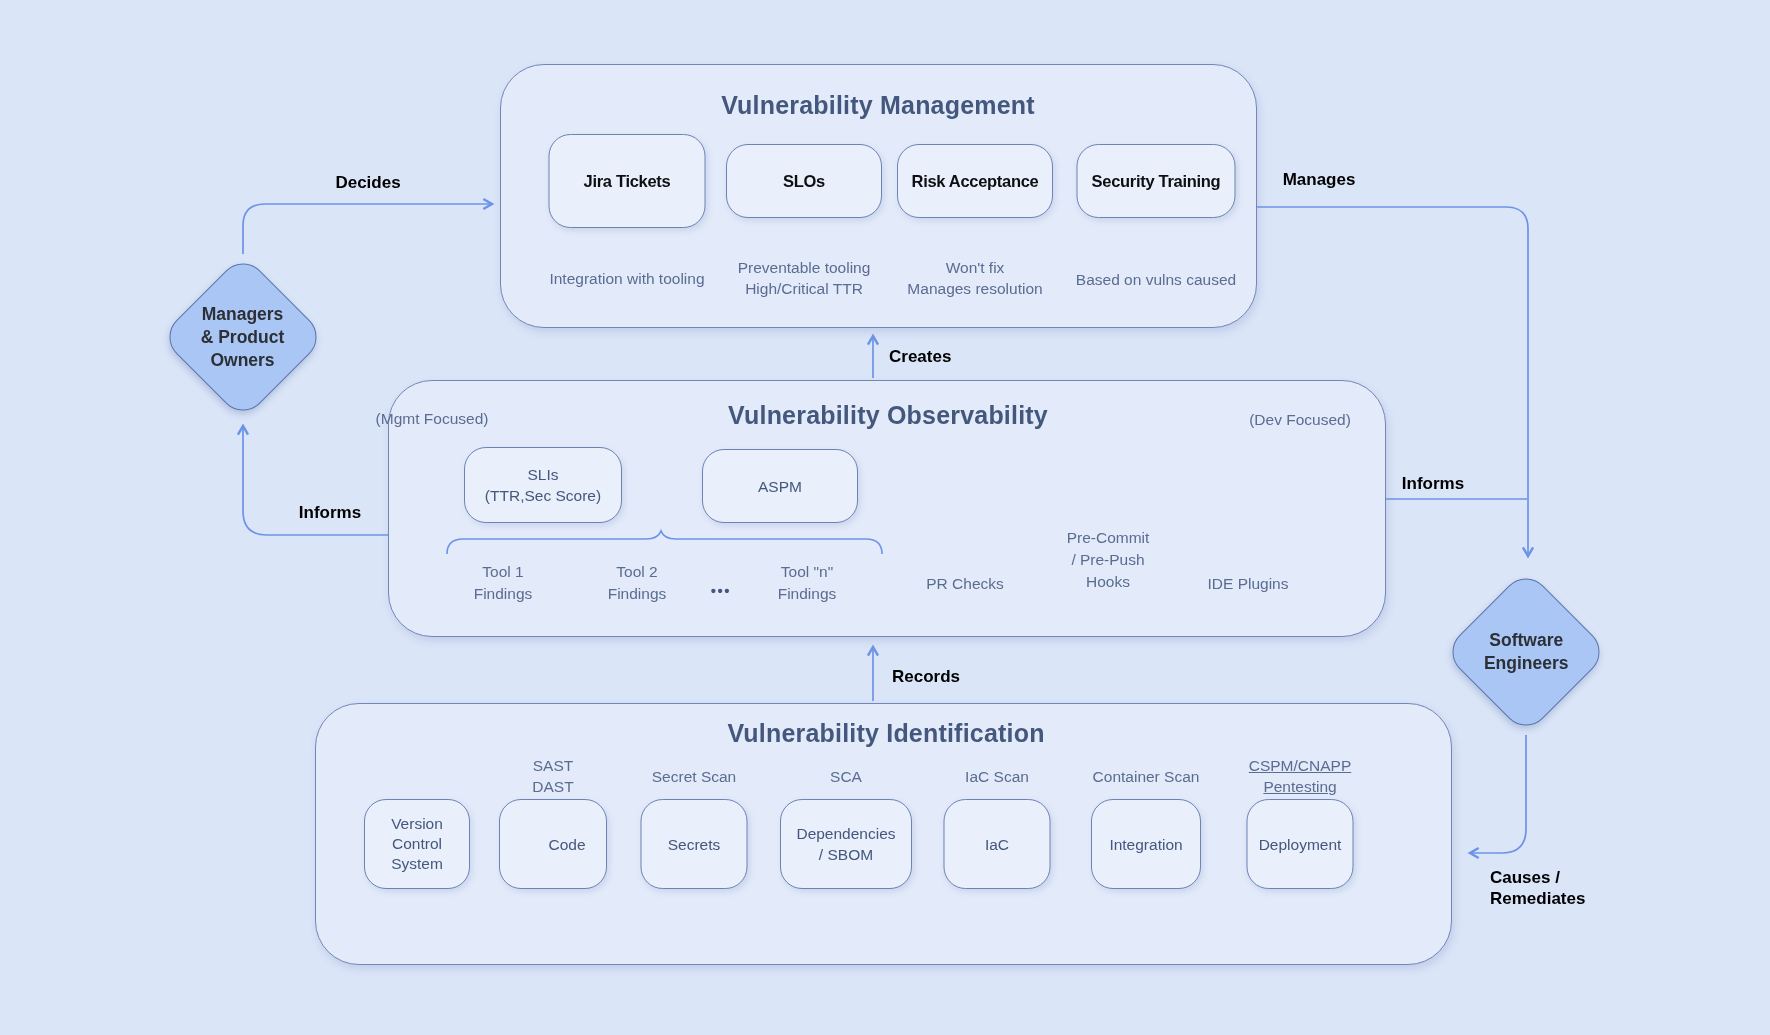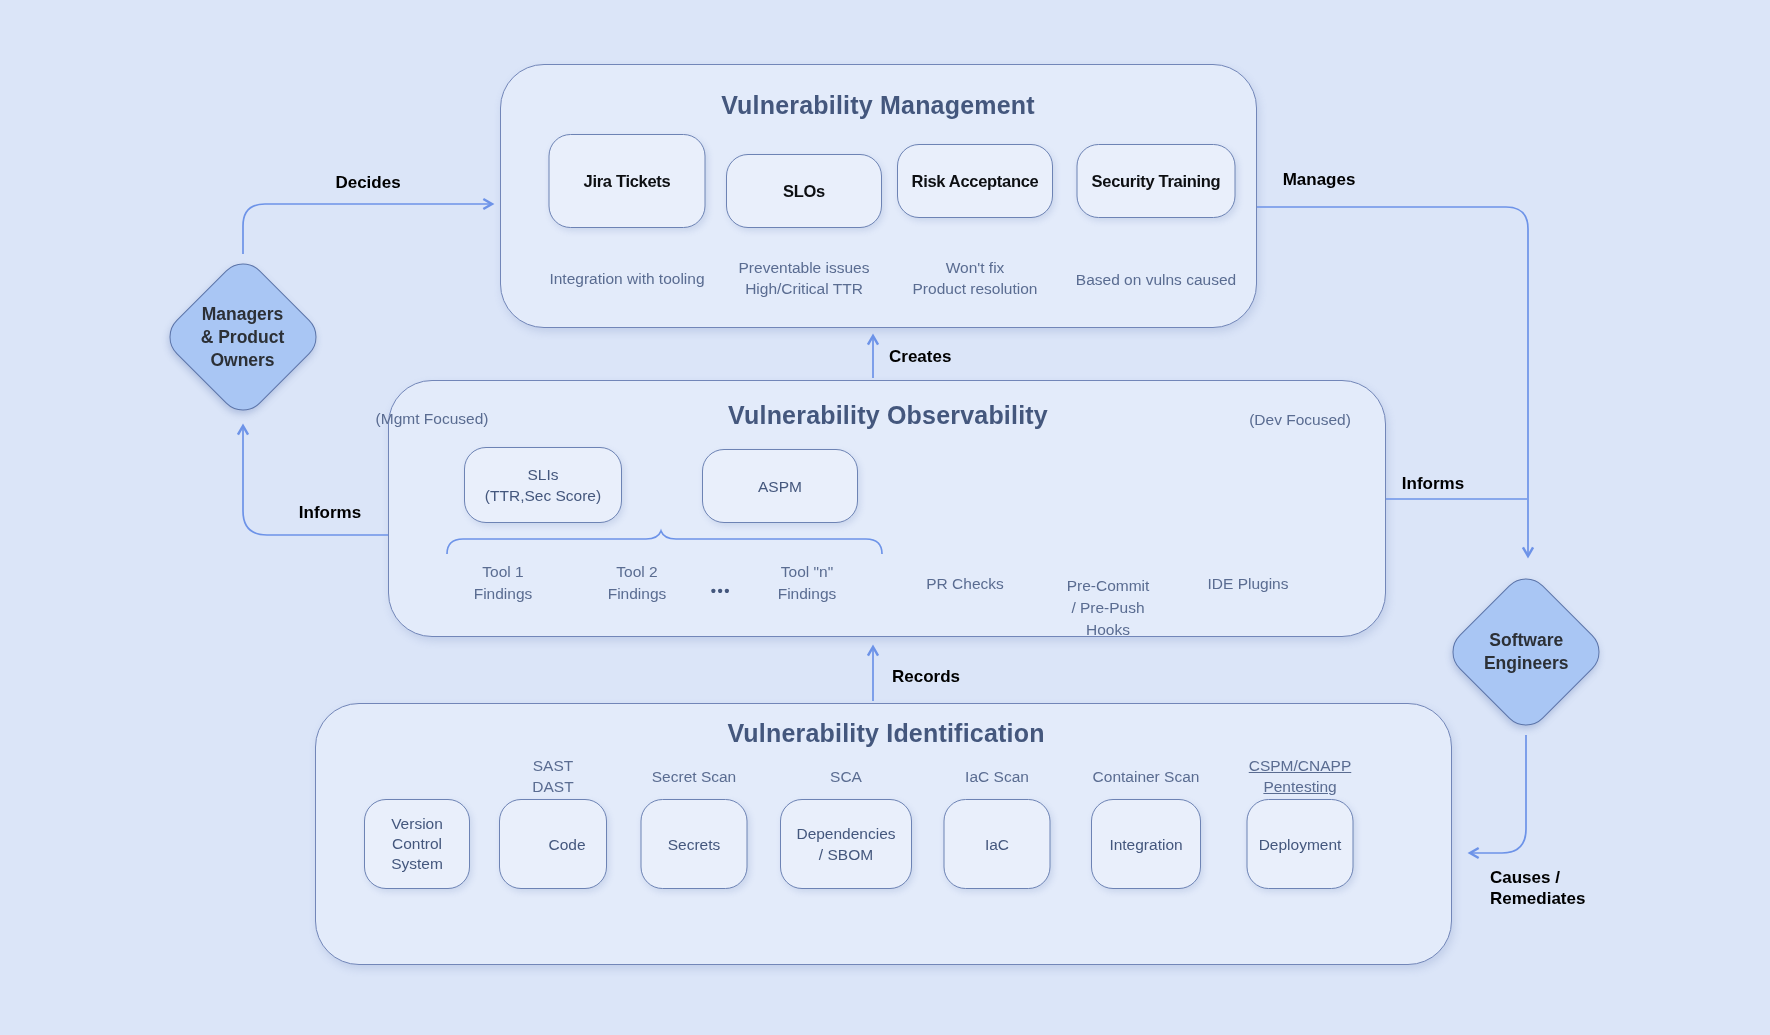--- a/index.html
+++ b/index.html
@@ -75,50 +75,50 @@
 </style>
 </head>
 <body>
 
 <div class="stage">
 
   <div class="container" style="left:500px;top:64px;width:757px;height:264px;"></div>
   <div class="container-title" style="left:878px;top:105px;">Vulnerability Management</div>
 
   <div class="node-box mgmt" style="left:627px;top:181px;width:157px;height:94px;">Jira Tickets</div>
-  <div class="node-box mgmt" style="left:804px;top:181px;width:156px;height:74px;margin-top:10px;">SLOs</div>
+  <div class="node-box mgmt" style="left:804px;top:181px;width:156px;height:74px;">SLOs</div>
   <div class="node-box mgmt" style="left:975px;top:181px;width:156px;height:74px;">Risk Acceptance</div>
   <div class="node-box mgmt" style="left:1156px;top:181px;width:159px;height:74px;">Security Training</div>
 
   <div class="caption" style="left:627px;top:278px;">Integration with tooling</div>
-  <div class="caption" style="left:804px;top:278px;">Preventable issues
+  <div class="caption" style="left:804px;top:278px;">Preventable tooling
 High/Critical TTR</div>
   <div class="caption" style="left:975px;top:278px;">Won't fix
-Product resolution</div>
+Manages resolution</div>
   <div class="caption" style="left:1156px;top:279px;">Based on vulns caused</div>
 
   <div class="container" style="left:388px;top:380px;width:998px;height:257px;"></div>
   <div class="container-title" style="left:888px;top:415px;">Vulnerability Observability</div>
   <div class="tag" style="left:432px;top:419px;">(Mgmt Focused)</div>
   <div class="tag" style="left:1300px;top:420px;">(Dev Focused)</div>
 
   <div class="node-box soft" style="left:543px;top:485px;width:158px;height:76px;">SLIs
 (TTR,Sec Score)</div>
   <div class="node-box soft" style="left:780px;top:486px;width:156px;height:74px;">ASPM</div>
 
   <div class="plain-label" style="left:503px;top:583px;">Tool 1
 Findings</div>
   <div class="plain-label" style="left:637px;top:583px;">Tool 2
 Findings</div>
   <div class="dots" style="left:721px;top:590px;">•••</div>
   <div class="plain-label" style="left:807px;top:583px;">Tool "n"
 Findings</div>
 
   <div class="plain-label" style="left:965px;top:584px;">PR Checks</div>
-  <div class="plain-label" style="left:1108px;top:608px;">Pre-Commit
+  <div class="plain-label" style="left:1108px;top:560px;">Pre-Commit
 / Pre-Push
 Hooks</div>
   <div class="plain-label" style="left:1248px;top:584px;">IDE Plugins</div>
 
   <div class="container" style="left:315px;top:703px;width:1137px;height:262px;"></div>
   <div class="container-title" style="left:886px;top:733px;">Vulnerability Identification</div>
 
   <div class="plain-label" style="left:553px;top:776px;line-height:21px;">SAST
 DAST</div>
   <div class="plain-label" style="left:694px;top:777px;">Secret Scan</div>

